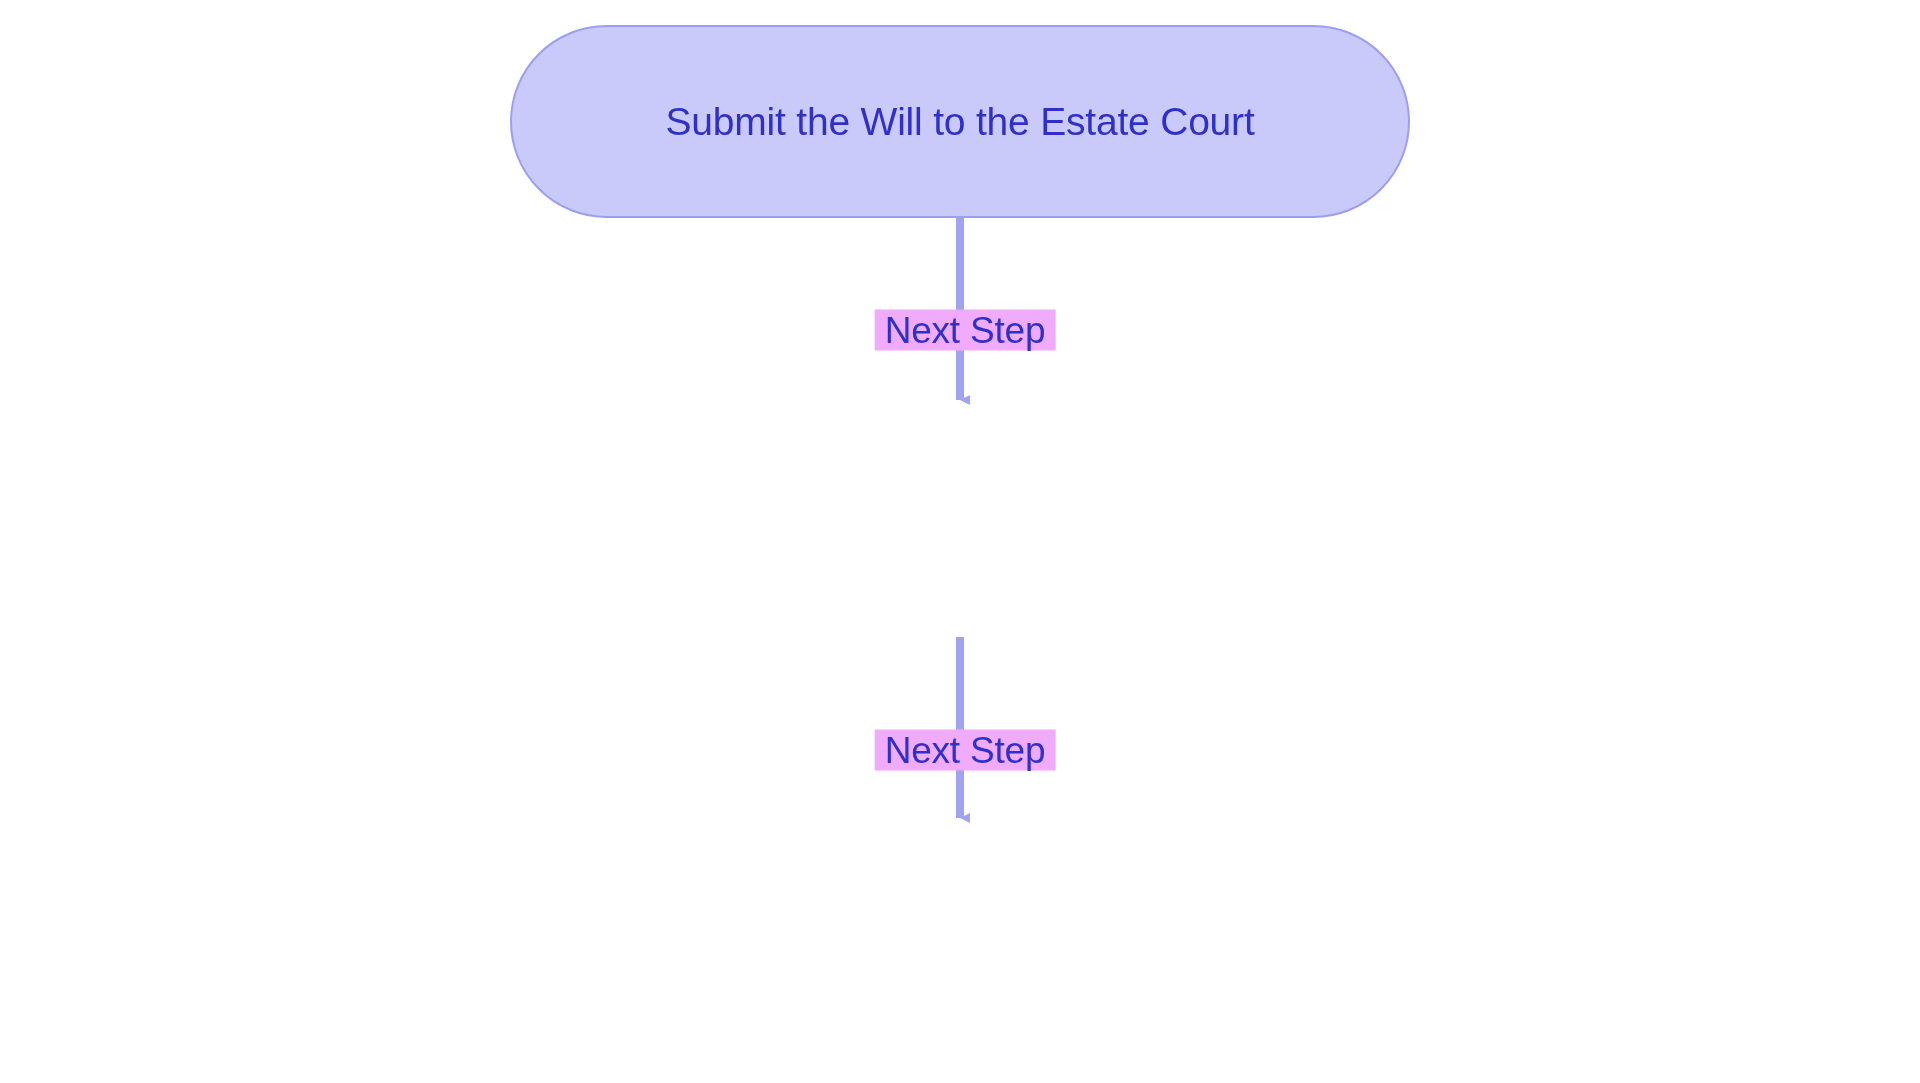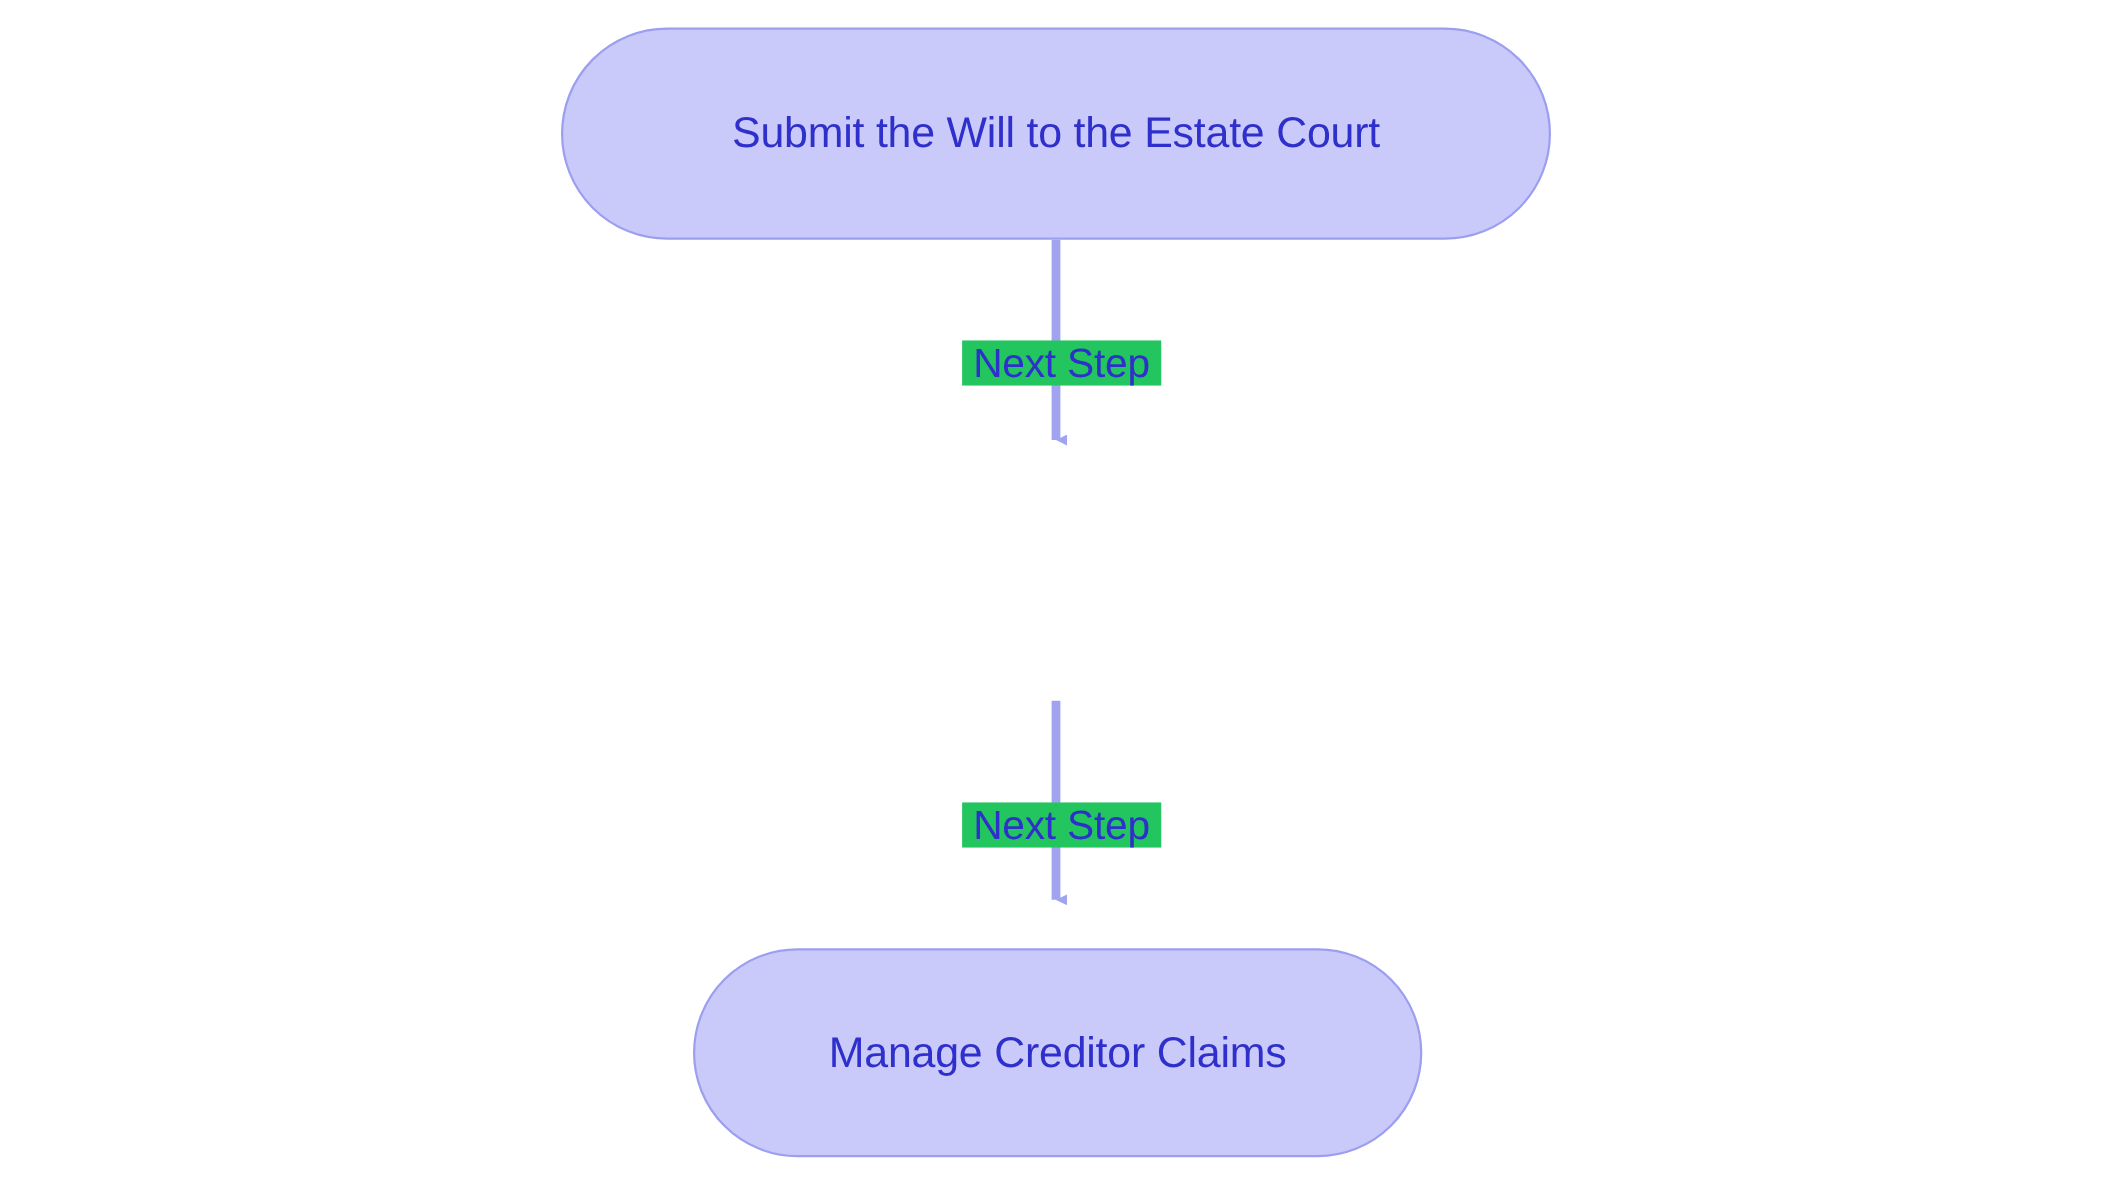--- a/index.html
+++ b/index.html
@@ -54,21 +54,21 @@
 
   .edge-label {
     position: absolute;
     font-family: "Liberation Sans", sans-serif;
     font-size: 37px;
     font-weight: 400;
     color: #2f2fcc;
     letter-spacing: -0.2px;
     white-space: nowrap;
     line-height: 1;
-    background: #22c55e;
+    background: #f0abfc;
     padding: 2px 10px;
     transform: translate(-50%, -50%);
     z-index: 3;
     user-select: none;
   }
   .edge-label-1 { left: 965px; top: 330px; }
   .edge-label-2 { left: 965px; top: 750px; }
 </style>
 </head>
 <body>
@@ -93,17 +93,14 @@
 
   <div class="node node-1">
     <span class="node-label">Submit the Will to the Estate Court</span>
   </div>
 
   <div class="edge-label edge-label-1">Next Step</div>
 
 
   <div class="edge-label edge-label-2">Next Step</div>
 
-  <div class="node node-3">
-    <span class="node-label">Manage Creditor Claims</span>
-  </div>
 
 </div>
 
 </body></html>

